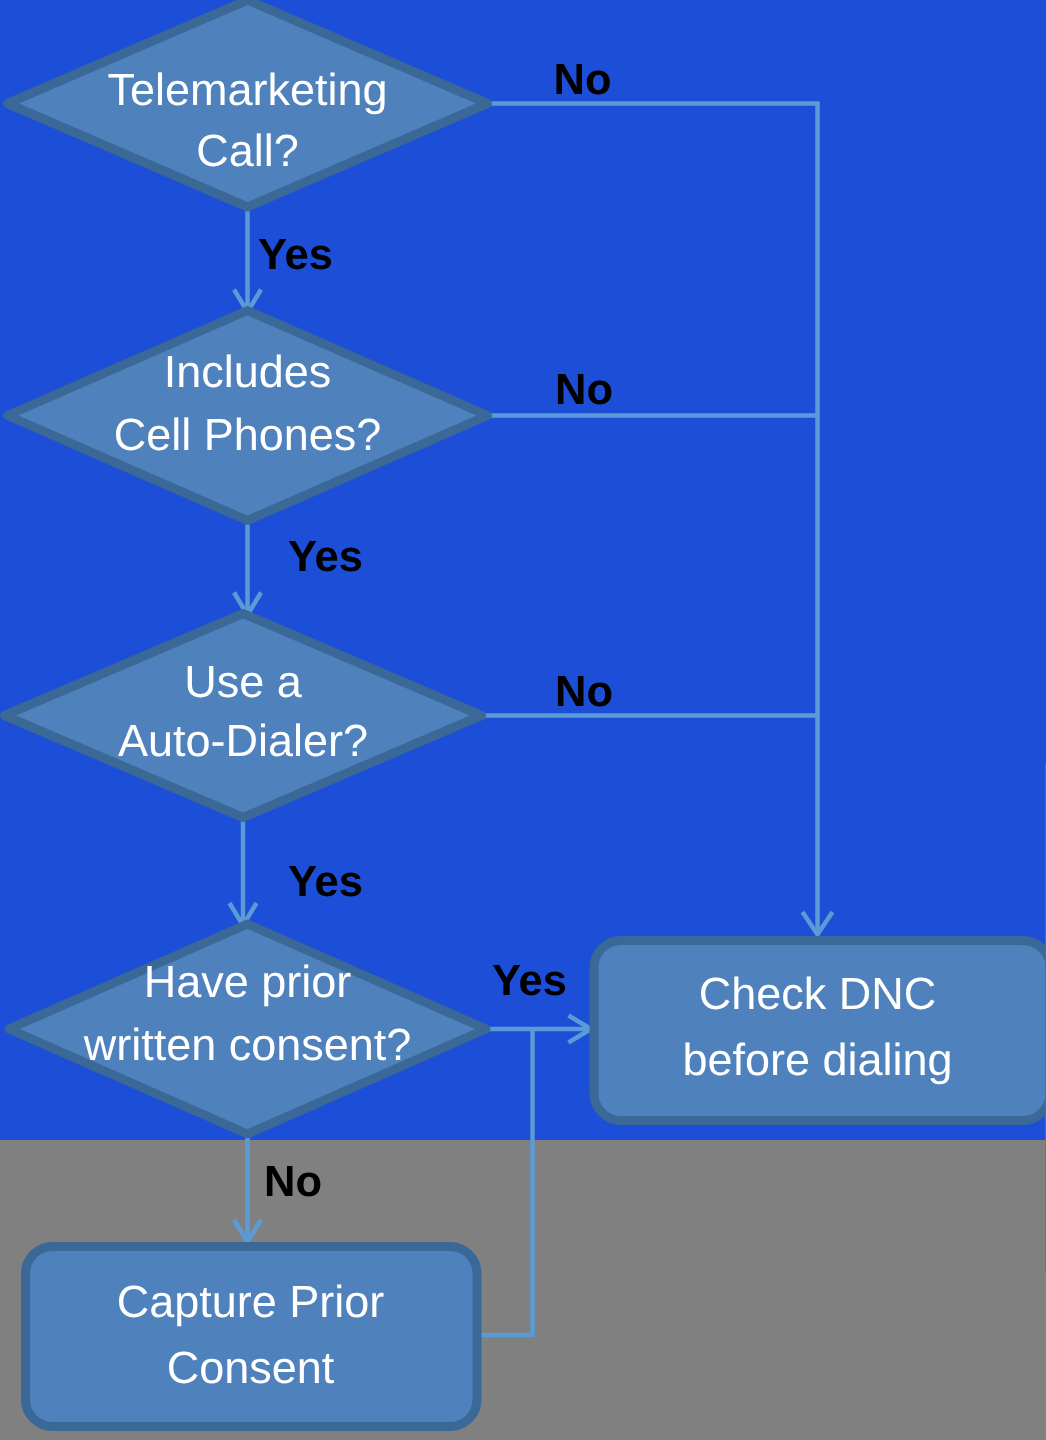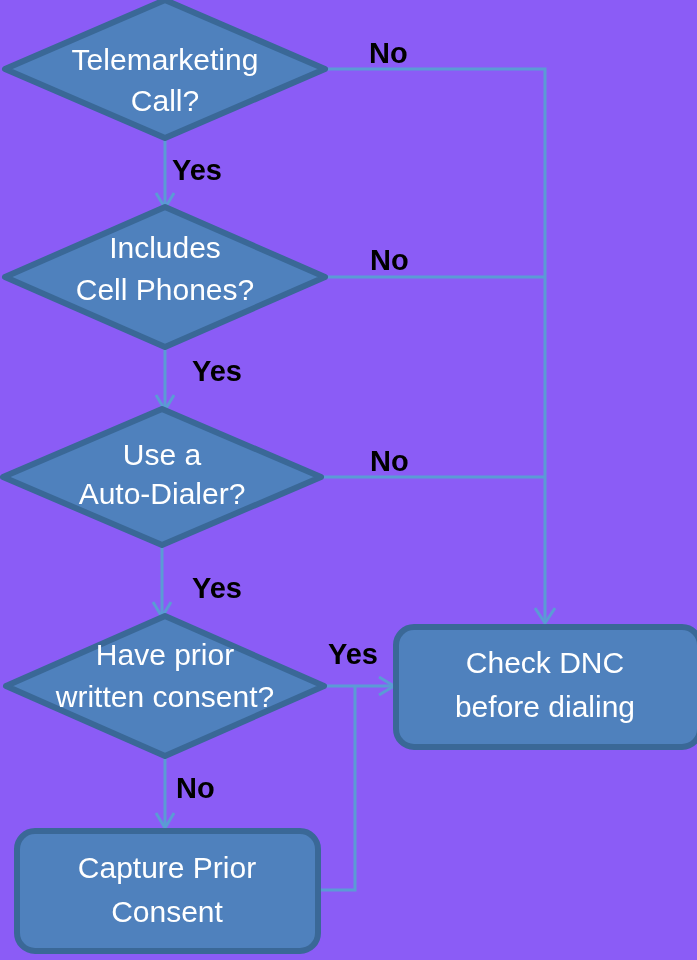--- a/index.html
+++ b/index.html
@@ -10,22 +10,22 @@
   }
   body {
     width: 697px;
     height: 960px;
     overflow: hidden;
     font-family: "Liberation Sans", sans-serif;
   }
   #flow-root {
     position: relative;
     width: 697px;
-    height: 960px;
-    background: #8b5cf6;
+    height: 760px;
+    background: #1d4ed8;
   }
   svg.flow-canvas {
     position: absolute;
     top: 0;
     left: 0;
     width: 697px;
     height: 960px;
     display: block;
   }
   

